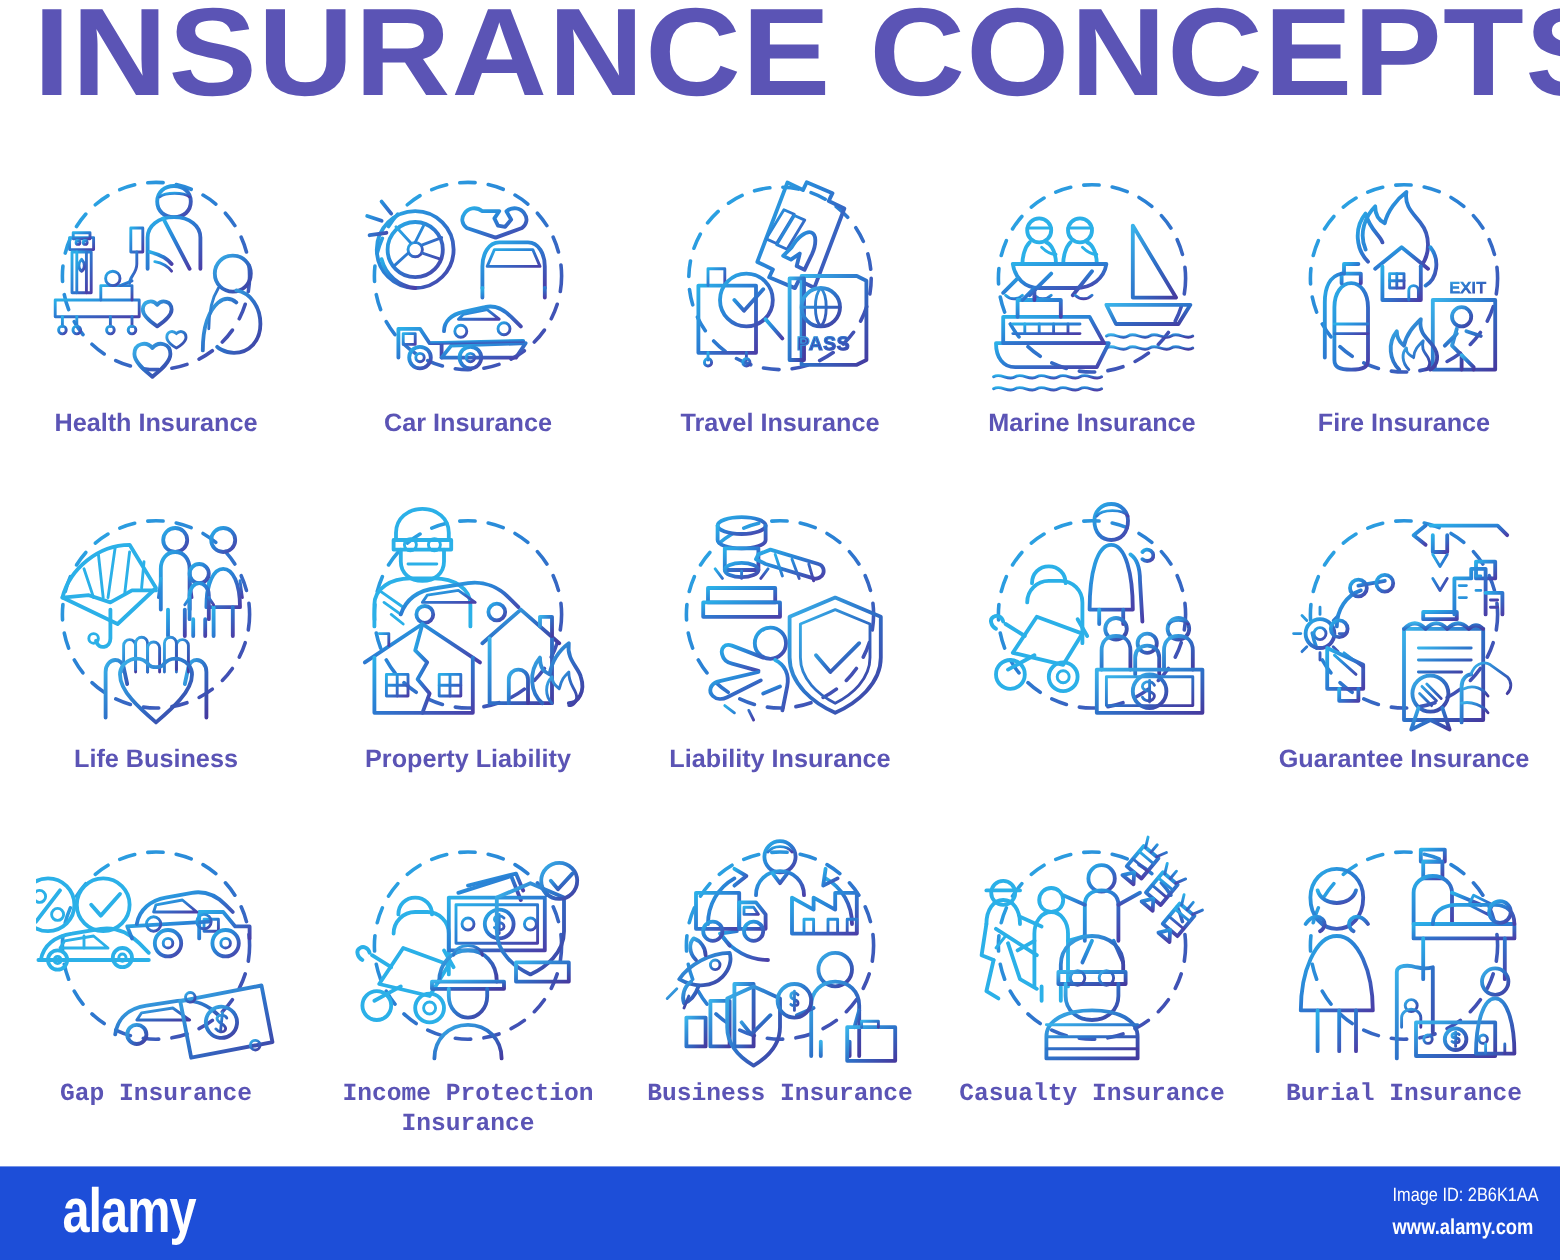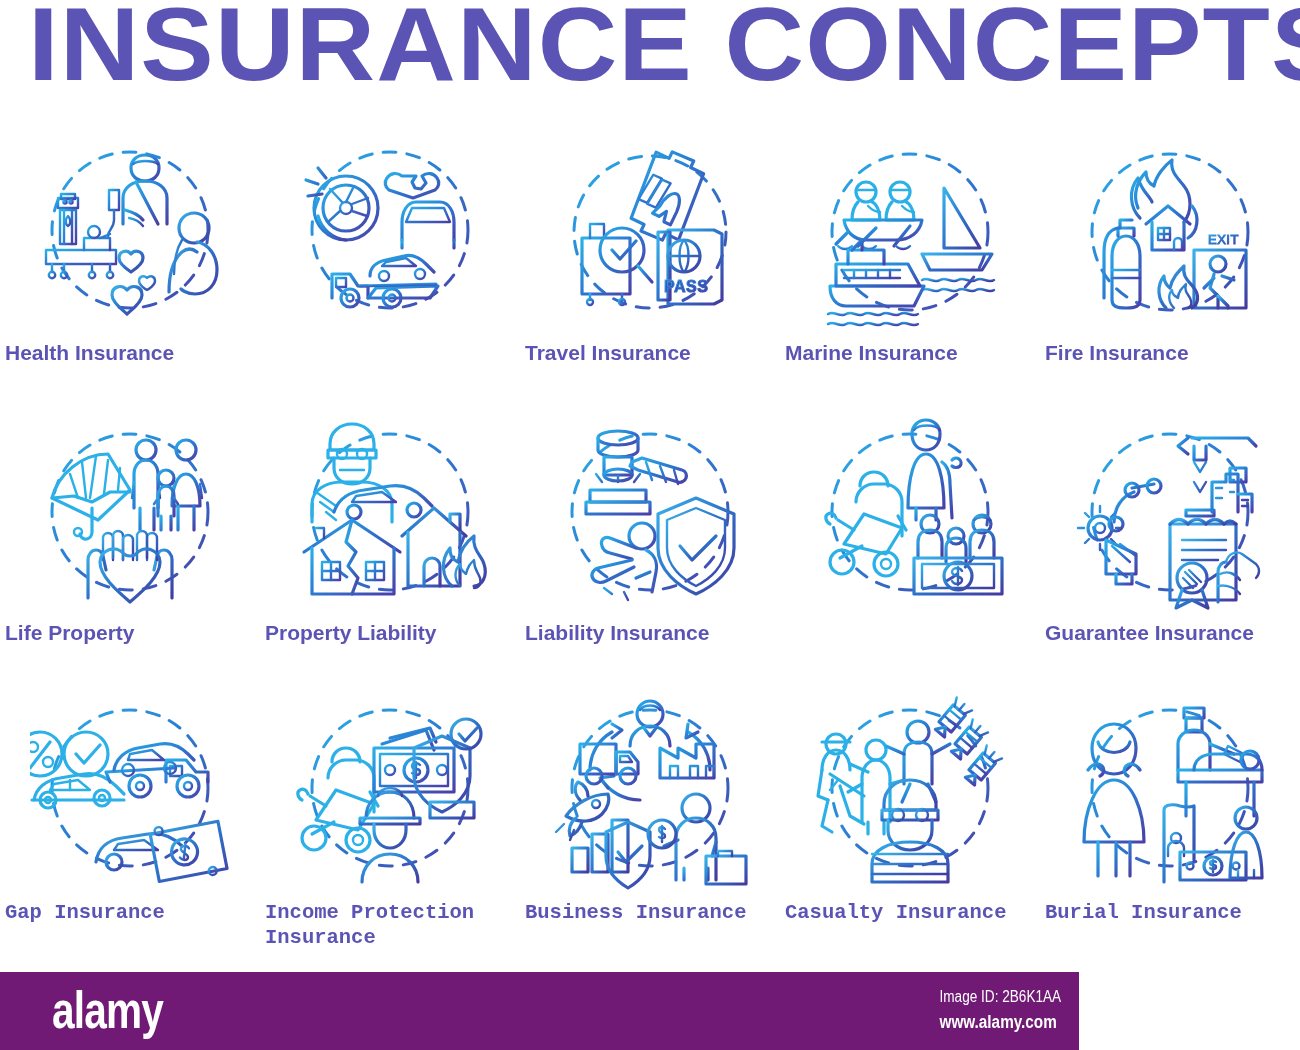--- a/index.html
+++ b/index.html
@@ -42,43 +42,43 @@
   .iconwrap {
     position: relative;
     width: 200px; height: 200px;
     display: flex; align-items: center; justify-content: flex-end;
   }
   .iconwrap svg { width: 200px; height: 200px; display: block; }
 
   .label {
     margin-top: 8px;
     width: 250px;
-    text-align: left;
+    text-align: center;
     font-family: "Liberation Sans Narrow", "Liberation Sans", sans-serif;
     font-size: 21px;
     line-height: 25px;
     font-weight: 700;
     color: #5b54b5;
     transform: scaleX(1.0);
     letter-spacing: 0px;
   }
   .row3 .label { font-size: 20.5px; font-family: Liberation Mono, monospace; }
 
   
   .ring { fill: none; stroke-width: 3; stroke-dasharray: 13 11; stroke-linecap: round; }
 
   .ln { fill: none; stroke-width: 3.2; stroke-linecap: round; stroke-linejoin: round; }
   .ln2 { fill: none; stroke-width: 2.4; stroke-linecap: round; stroke-linejoin: round; }
 
   
   .wm {
     position: absolute;
     left: 0; bottom: 0;
-    width: 1079px; height: 78px;
-    background: #701a75;
+    width: 1300px; height: 78px;
+    background: #1d4ed8;
     color: #fff;
   }
   .wm-logo {
     position: absolute; left: 52px; top: 11px;
     font-family: "Liberation Sans Narrow", "Liberation Sans", sans-serif;
     font-size: 52px; font-weight: 700; line-height: 54px;
     letter-spacing: -1px;
     transform: scaleX(0.78);
     transform-origin: left top;
   }
@@ -218,20 +218,21 @@
             <circle class="ln2" cx="102" cy="166" r="3.5"></circle>
 
             <path class="ln" d="M80 144c0-8 6-14 16-16l18-4c8-2 16 2 22 8l8 8"></path>
             <path class="ln" d="M80 144h64"></path>
             <path class="ln2" d="M96 130l20-4 10 8h-34z"></path>
             <circle class="ln2" cx="94" cy="144" r="5"></circle>
             <circle class="ln2" cx="130" cy="142" r="5"></circle>
           </g>
         </svg>
       </div>
+      <div class="label">Car Insurance</div>
     </div>
 
     <div class="cell">
       <div class="iconwrap">
         <svg viewBox="0 0 200 200">
           <circle class="ring" cx="100" cy="100" r="76" stroke="url(#gr)"></circle>
 
           <g stroke="url(#gr)">
             <path class="ln" d="M78 82L112 20l12 8 4-6 20 12-4 6 12 8-34 62-12-8-4 6-20-12 4-6z" transform="rotate(-8 110 62)"></path>
             <path class="ln2" d="M88 64l18-22 8 5-18 22z" transform="rotate(-8 110 62)"></path>
@@ -388,21 +389,21 @@
             <path class="ln2" d="M73 148v-22a5 5 0 0 1 10 0v22"></path>
             <path class="ln2" d="M83 146v-22a5 5 0 0 1 10 0v24"></path>
             <path class="ln2" d="M93 148v-20a5 5 0 0 1 10 0v20"></path>
             <path class="ln" d="M142 186v-38c0-6-4-10-8-10-3 0-6 2-7 6l-3 14"></path>
             <path class="ln2" d="M127 148v-22a5 5 0 0 0-10 0v22"></path>
             <path class="ln2" d="M117 146v-22a5 5 0 0 0-10 0v24"></path>
             <path class="ln" d="M100 190c-14-12-30-26-30-40 0-12 16-18 24-8 1 1 2 2 6 2 4 0 5-1 6-2 8-10 24-4 24 8 0 14-16 28-30 40z"></path>
           </g>
         </svg>
       </div>
-      <div class="label">Life Property</div>
+      <div class="label">Life Business</div>
     </div>
 
     <div class="cell">
       <div class="iconwrap">
         <svg viewBox="0 0 200 200">
           <circle class="ring" cx="100" cy="100" r="78" stroke="url(#gr)"></circle>
 
           <g stroke="#2bb0e8">
             <path class="ln" d="M40 32c0-12 10-20 22-20s22 8 22 20v6H40z"></path>
             <path class="ln" d="M38 38h48v8H38z"></path>

